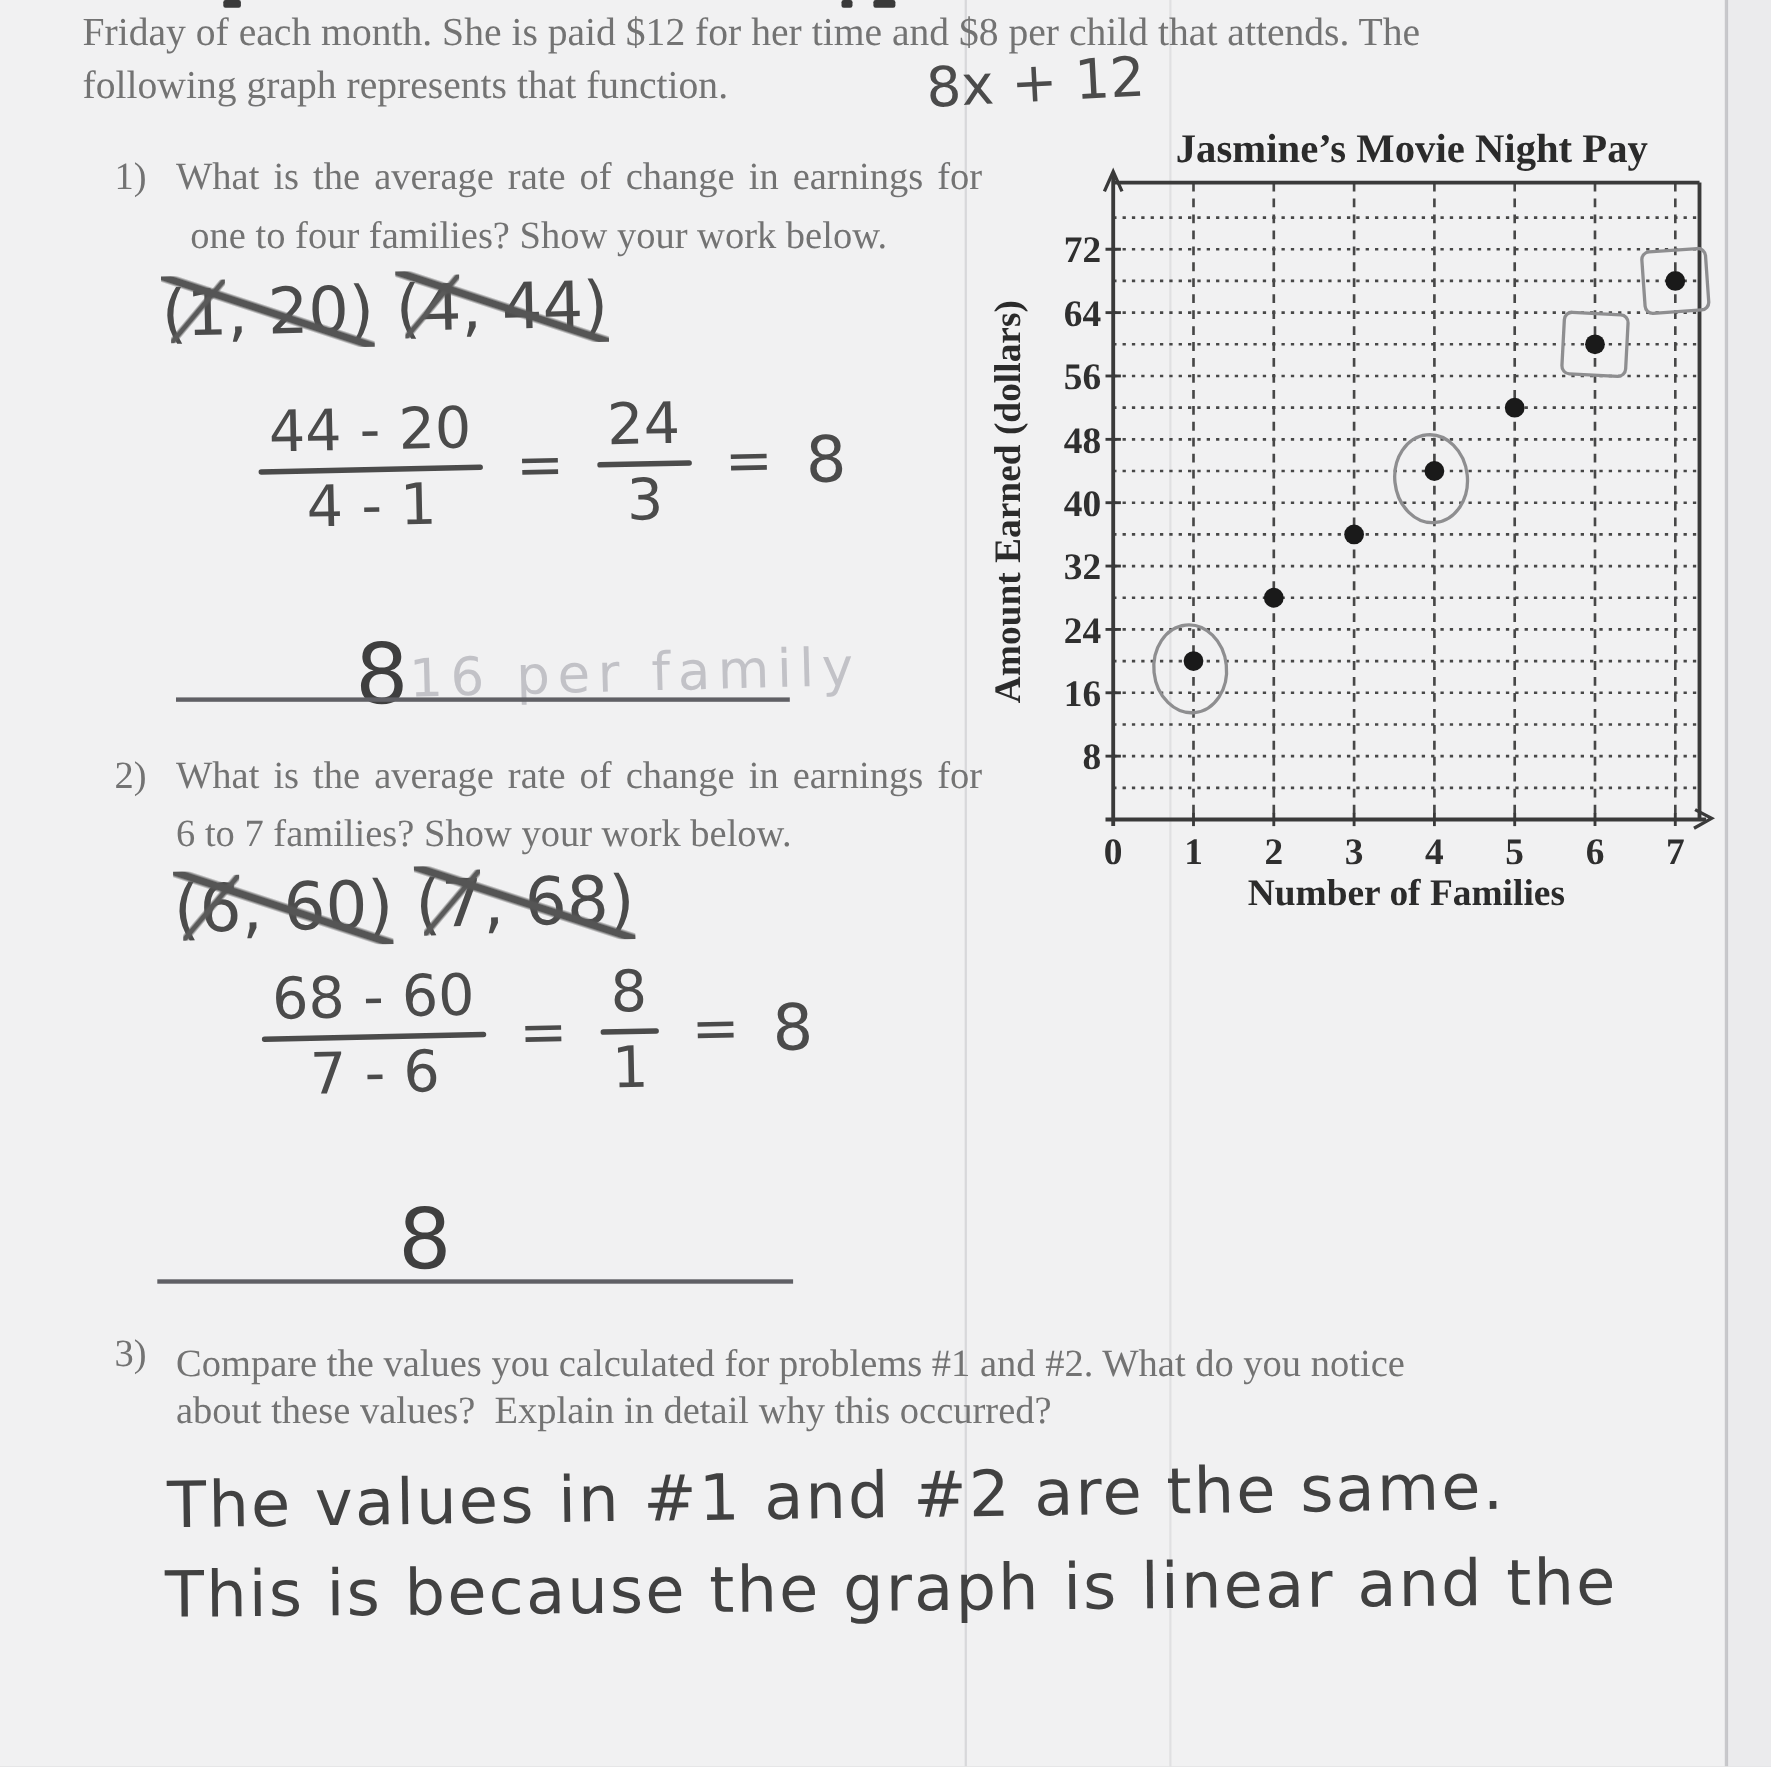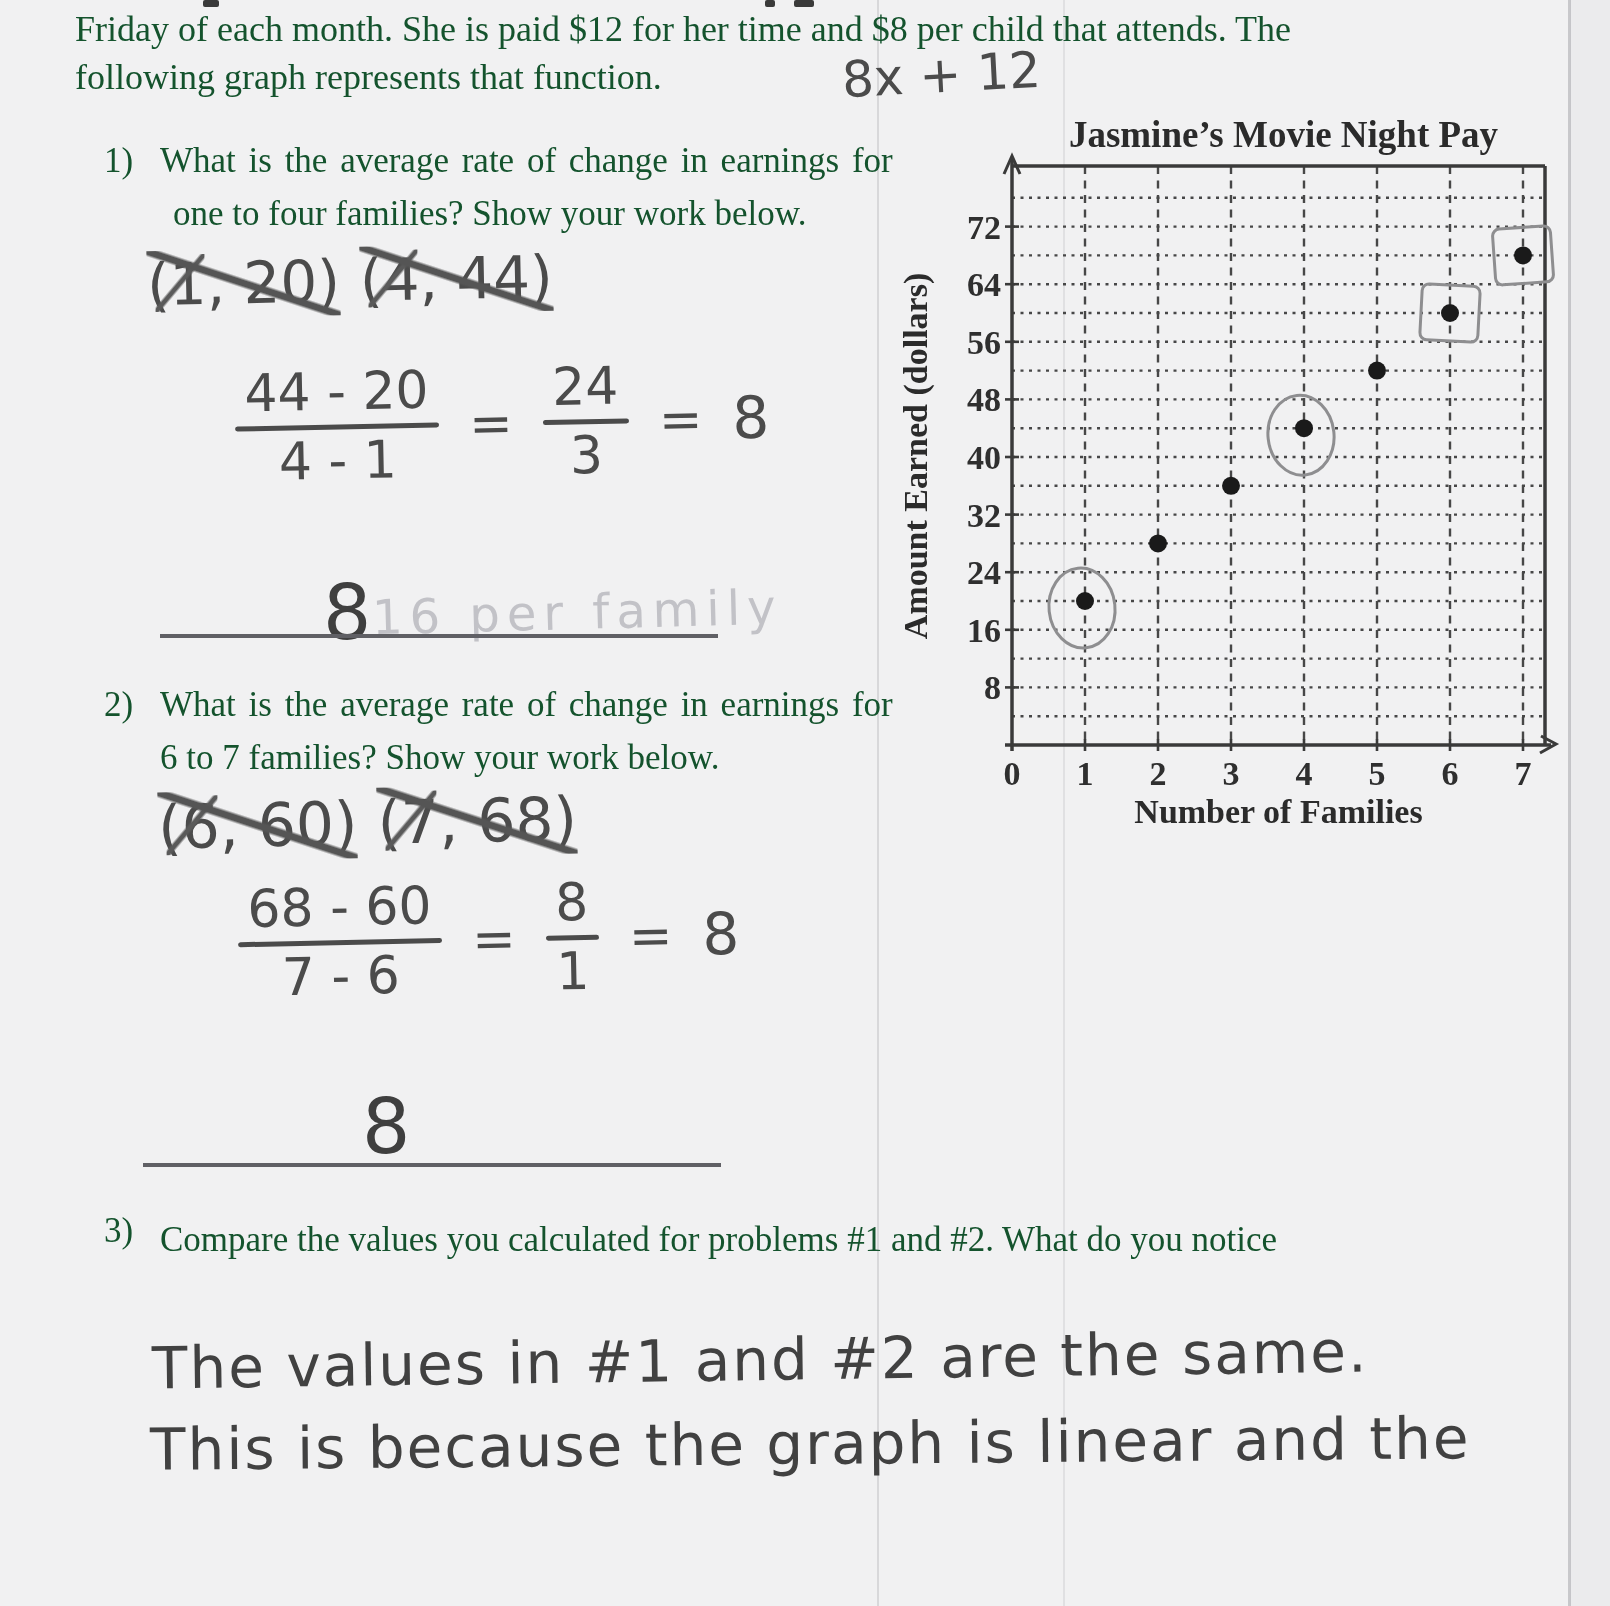--- a/index.html
+++ b/index.html
@@ -1,19 +1,19 @@
 <!DOCTYPE html>
 <html><head>
 <meta charset="utf-8">
 <style>
   html,body{margin:0;padding:0;background:#dededf;}
   .page{position:relative;width:1610px;height:1606px;background:#f1f1f2;overflow:hidden;
         font-family:"Liberation Serif",serif;color:#2b2b2b;}
   
-  .print{position:absolute;white-space:pre;font-size:35px;line-height:1.2;color:#14532d;}
+  .print{position:absolute;white-space:pre;font-size:35px;line-height:1.2;color:#737373;}
   .intro{font-size:36px;}
   
   .hw{position:absolute;white-space:pre;font-family:"DejaVu Sans",sans-serif;color:#4b4b4b;}
   .tilt{transform:rotate(-1.2deg);}
   .pts{display:flex;gap:20px;font-size:58px;}
   .pts2{font-size:60px;}
   .struck{position:relative;display:inline-block;}
   .struck::after{content:"";position:absolute;inset:0;
     background:linear-gradient(to top right,transparent 46%,#555 48%,#555 52%,transparent 54%);}
   .struck::before{content:"";position:absolute;top:6%;bottom:10%;left:4%;width:26%;
@@ -105,20 +105,21 @@
     </span>
     <span>=</span>
     <span class="result">8</span>
   </div>
 
   <div class="hw big8" style="left:362px;top:1082px;">8</div>
   <div class="answer-line" style="left:143px;top:1163px;width:578px;"></div>
 
   <div class="print" style="left:104px;top:1210px;">3)</div>
   <div class="print" style="left:160px;top:1219px;">Compare the values you calculated for problems #1 and #2. What do you notice</div>
+  <div class="print" style="left:160px;top:1262px;">about these values?  Explain in detail why this occurred?</div>
 
   <div class="hw a3" style="left:152px;top:1326px;transform:rotate(-0.8deg);">The values in #1 and #2 are the same.</div>
   <div class="hw a3" style="left:150px;top:1410px;transform:rotate(-0.5deg);">This is because the graph is linear and the</div>
 
   <div id="chart"><svg width="700" height="760" viewBox="0 0 700 760">
         <line x1="117" y1="616.2" x2="650" y2="616.2" stroke="#474747" stroke-width="2.4" stroke-dasharray="3 5.5"></line>
         <line x1="117" y1="587.4" x2="650" y2="587.4" stroke="#474747" stroke-width="2.4" stroke-dasharray="3 5.5"></line>
         <line x1="117" y1="558.6" x2="650" y2="558.6" stroke="#474747" stroke-width="2.4" stroke-dasharray="3 5.5"></line>
         <line x1="117" y1="529.8" x2="650" y2="529.8" stroke="#474747" stroke-width="2.4" stroke-dasharray="3 5.5"></line>
         <line x1="117" y1="501" x2="650" y2="501" stroke="#474747" stroke-width="2.4" stroke-dasharray="3 5.5"></line>

